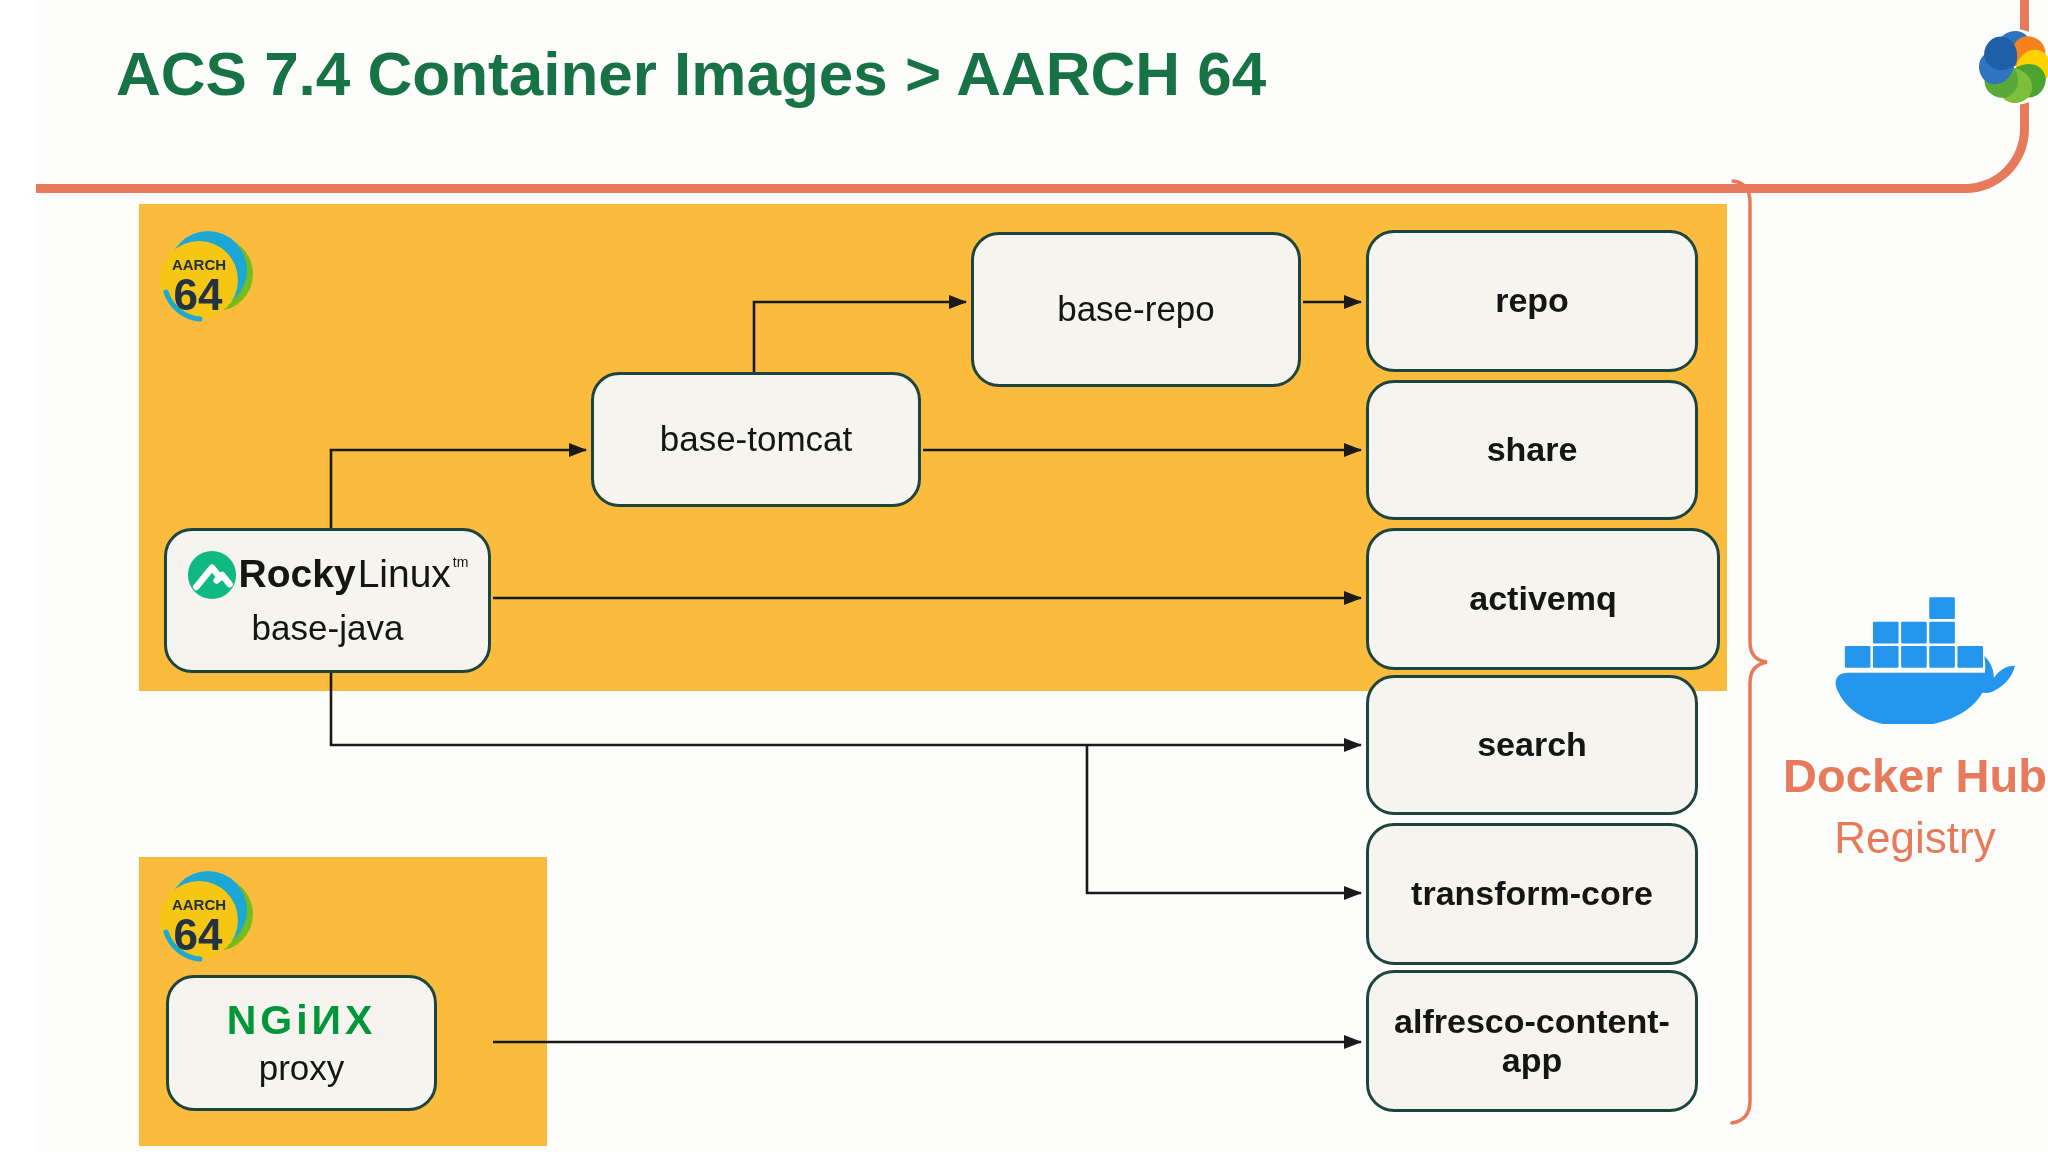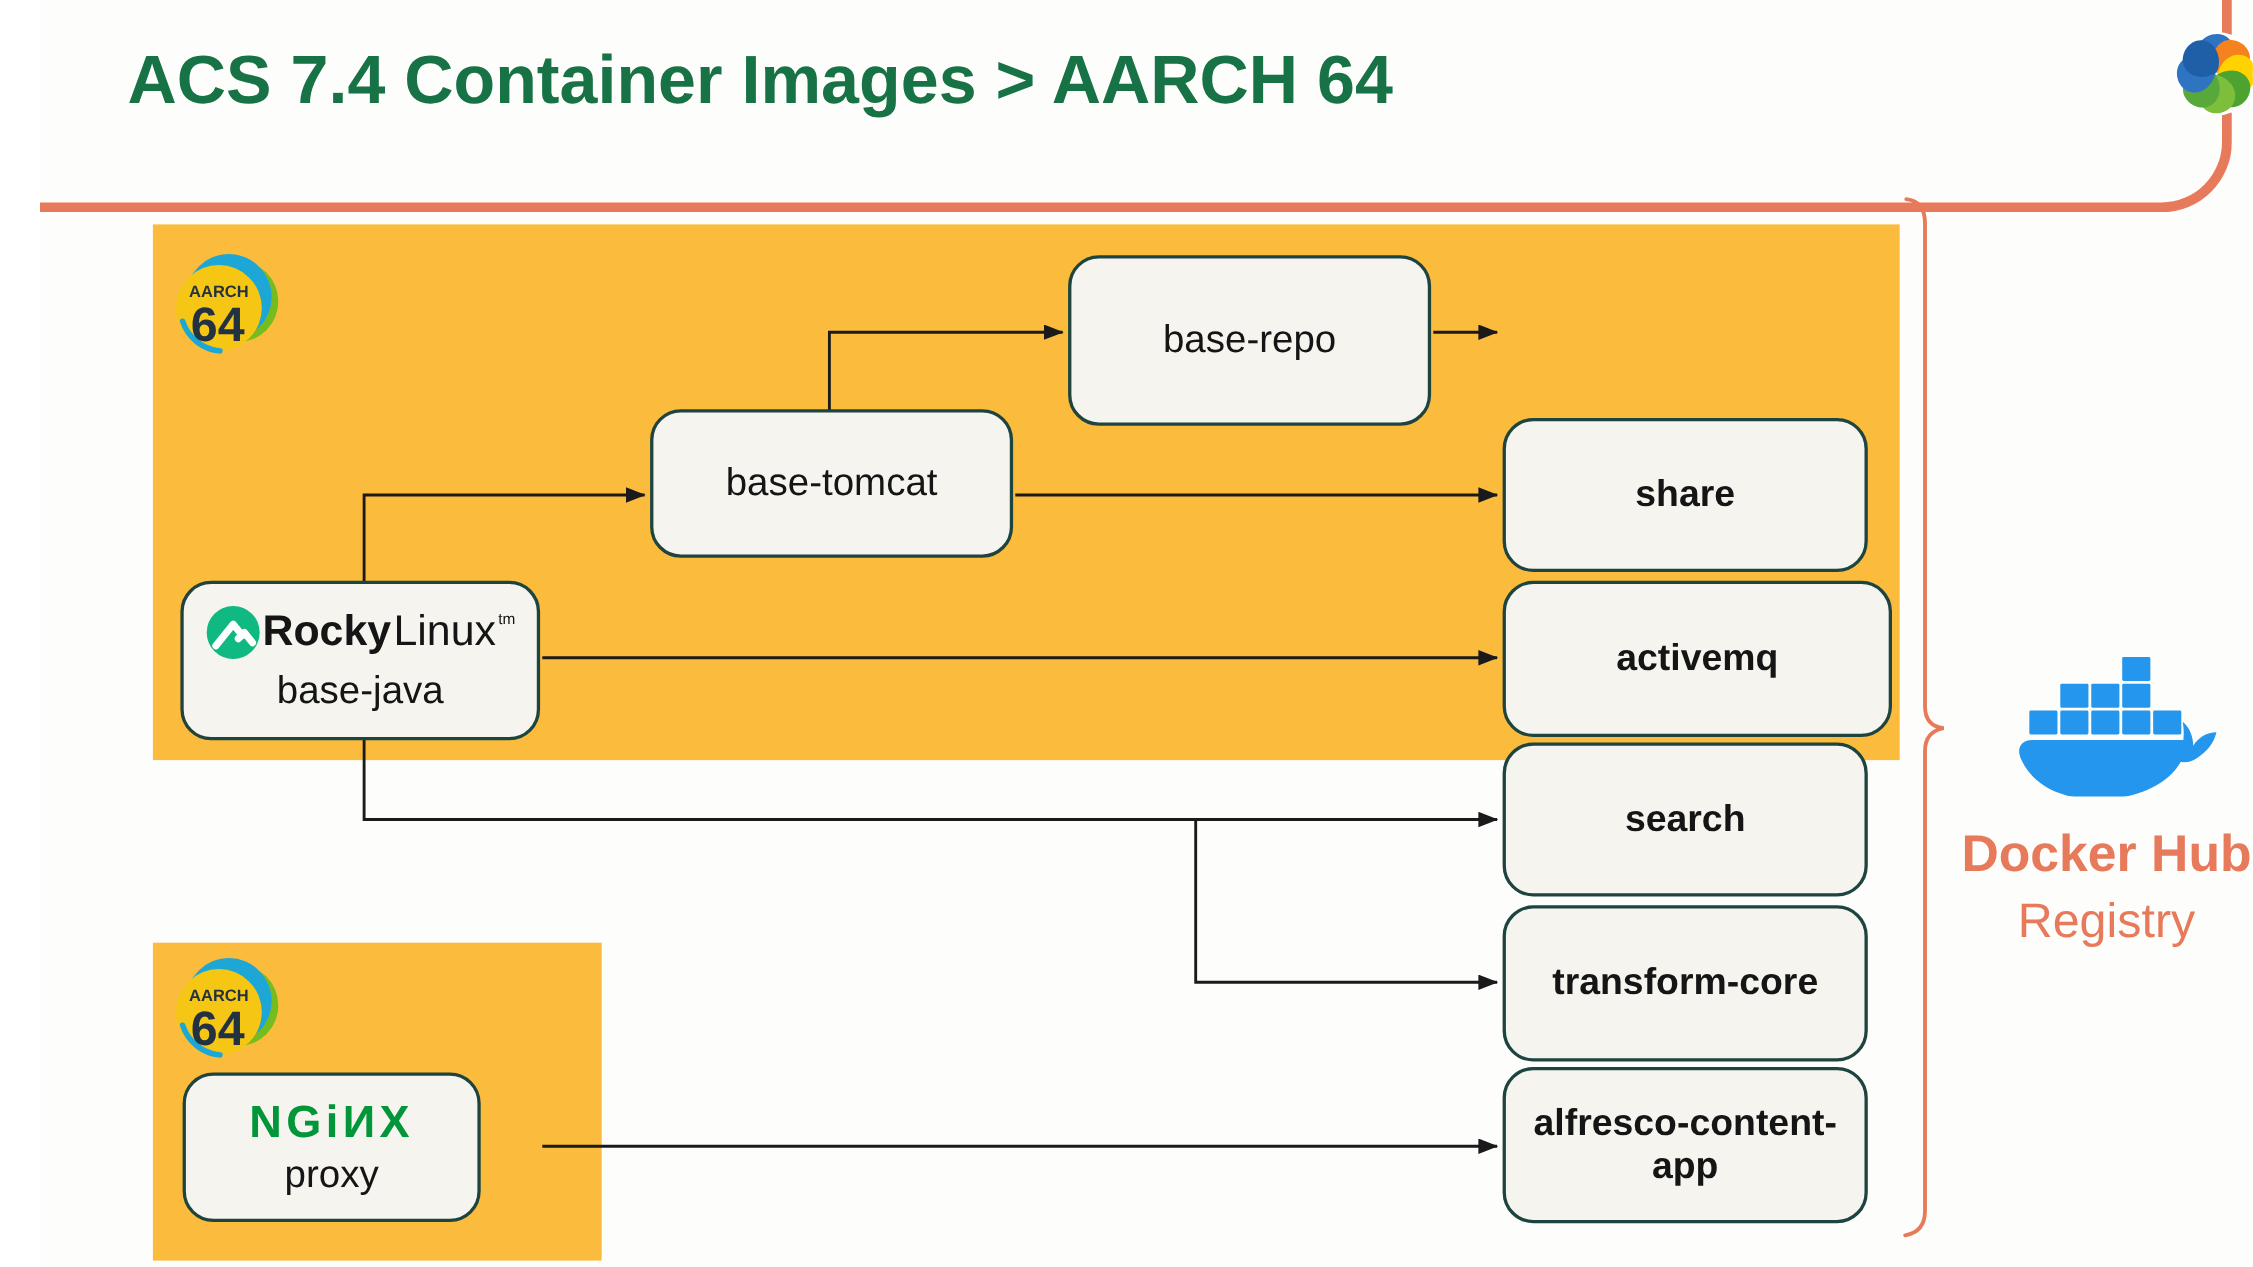--- a/index.html
+++ b/index.html
@@ -129,20 +129,23 @@
   </div>
 
   <div class="node" style="left:555px;top:372px;width:330px;height:135px">
     <span>base-tomcat</span>
   </div>
 
   <div class="node" style="left:935px;top:232px;width:330px;height:155px">
     <span>base-repo</span>
   </div>
 
+  <div class="node bold" style="left:1330px;top:230px;width:332px;height:142px">
+    <span>repo</span>
+  </div>
   <div class="node bold" style="left:1330px;top:380px;width:332px;height:140px">
     <span>share</span>
   </div>
   <div class="node bold" style="left:1330px;top:528px;width:354px;height:142px">
     <span>activemq</span>
   </div>
   <div class="node bold" style="left:1330px;top:675px;width:332px;height:140px">
     <span>search</span>
   </div>
   <div class="node bold" style="left:1330px;top:823px;width:332px;height:142px">

